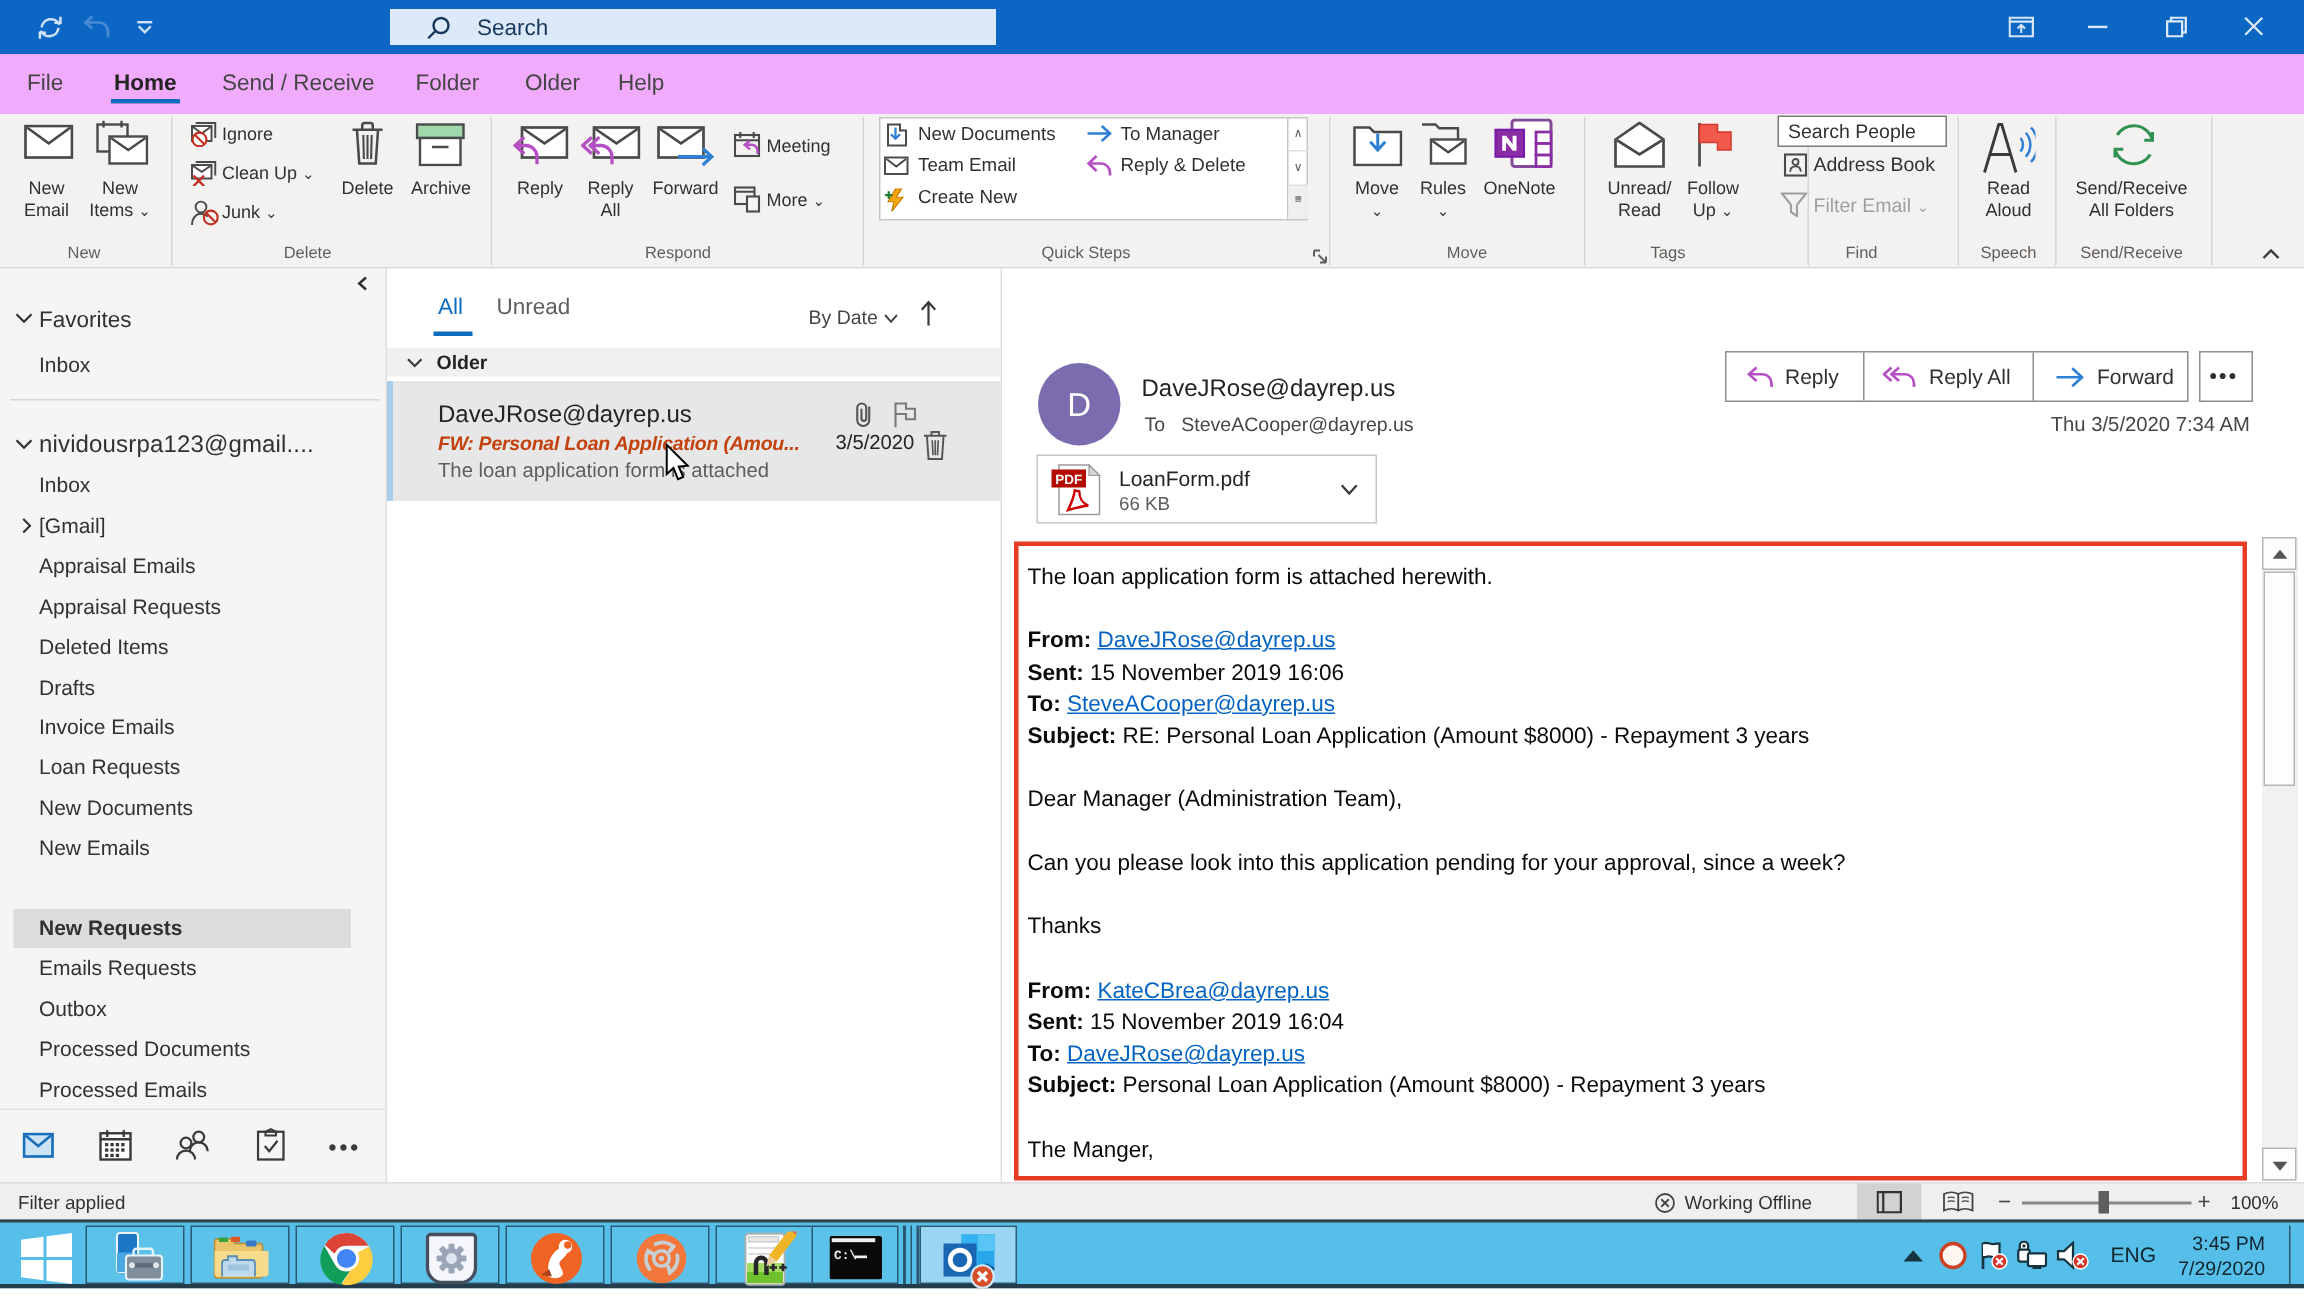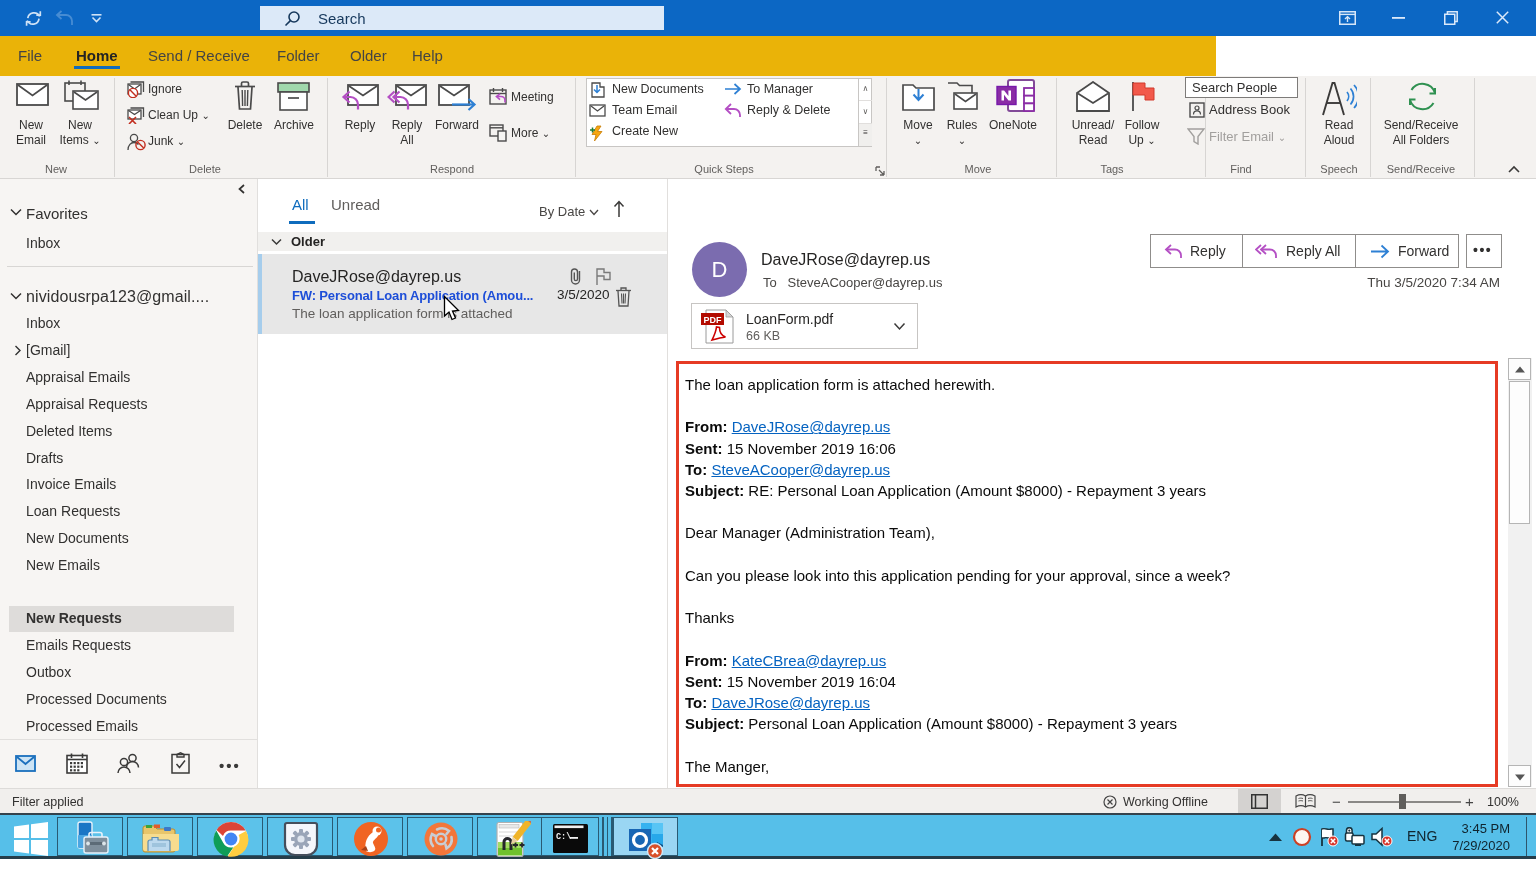--- a/index.html
+++ b/index.html
@@ -7,21 +7,21 @@
 #stage { position:relative; width:1536px; height:869px; }
 .abs { position:absolute; }
 svg { display:block; }
 
 
 #titlebar { left:0; top:0; width:1536px; height:36px; background:#0c67c4; }
 #searchbox { left:260px; top:6px; width:404px; height:24px; background:#dce9f8; display:flex; align-items:center; }
 #searchbox .stext { color:#16385c; font-size:15px; margin-left:10px; }
 
 
-#tabrow { left:0; top:36px; width:1216px; height:40px; background:#eab308;text-align:center; }
+#tabrow { left:0; top:36px; width:1536px; height:40px; background:#f0abfc;text-align:center; }
 .tab { position:absolute; top:11px; font-size:15px; color:#444; }
 
 #ribbon { left:0; top:76px; width:1536px; height:103px; background:#f4f2f0; border-bottom:1px solid #d8d6d4; }
 .gsep { position:absolute; top:2px; width:1px; height:99px; background:#d7d5d3; }
 .glabel { position:absolute; top:87px; font-size:11px; color:#605e5c; text-align:center; }
 .biglbl { position:absolute; font-size:12px; color:#323130; text-align:center; line-height:15px; }
 .smalllbl { position:absolute; font-size:12px; color:#323130; }
 
 
 #folderpane { left:0; top:179px; width:258px; height:609px; background:#f7f5f3; border-right:1px solid #e1dfdd; }
@@ -401,21 +401,21 @@
     </div>
     <div class="abs" style="left:0;top:75px;width:409px;height:80px;background:#e7e7e7;">
       <div class="abs" style="left:0;top:0;width:4px;height:80px;background:#a6cdec"></div>
       <span class="abs" style="left:34px;top:14px;font-size:16px;color:#252423;">DaveJRose@dayrep.us</span>
       <svg class="abs" style="left:311px;top:13px" width="14" height="19" viewBox="0 0 14 19">
           <path d="M10.5 4 v9 a4 4 0 0 1 -8 0 V5 a3 3 0 0 1 6 0 v7 a1.6 1.6 0 0 1 -3.2 0 V5.5" fill="none" stroke="#555" stroke-width="1.4"></path>
         </svg>
       <svg class="abs" style="left:337px;top:14px" width="16" height="17" viewBox="0 0 16 17">
           <path d="M2 1 h7 v3.5 h6 v7 h-6 v-3.5 h-7 z M2 1 v16" fill="none" stroke="#7a7a7a" stroke-width="1.4"></path>
         </svg>
-      <span class="abs" style="left:34px;top:34px;font-size:13px;letter-spacing:-0.15px;color:#1d4ed8;font-weight:bold;">FW: Personal Loan Application (Amou...</span>
+      <span class="abs" style="left:34px;top:34px;font-size:13px;letter-spacing:-0.15px;color:#c2410c;font-weight:bold;font-style:italic;">FW: Personal Loan Application (Amou...</span>
       <span class="abs" style="left:299px;top:33px;font-size:13.5px;color:#252423;">3/5/2020</span>
       <svg class="abs" style="left:357px;top:32px" width="17" height="21" viewBox="0 0 17 21">
           <path d="M3 5 L4 20 H13 L14 5" fill="none" stroke="#555" stroke-width="1.3"></path>
           <line x1="1" y1="4.5" x2="16" y2="4.5" stroke="#555" stroke-width="1.3"></line>
           <path d="M6 4 V2 h5 v2" fill="none" stroke="#555" stroke-width="1.3"></path>
           <line x1="6.5" y1="7.5" x2="7" y2="17.5" stroke="#555" stroke-width="1.1"></line>
           <line x1="8.5" y1="7.5" x2="8.5" y2="17.5" stroke="#555" stroke-width="1.1"></line>
           <line x1="10.5" y1="7.5" x2="10" y2="17.5" stroke="#555" stroke-width="1.1"></line>
         </svg>
       <span class="abs" style="left:34px;top:52px;font-size:13.5px;color:#605e5c;">The loan application form is attached</span>

